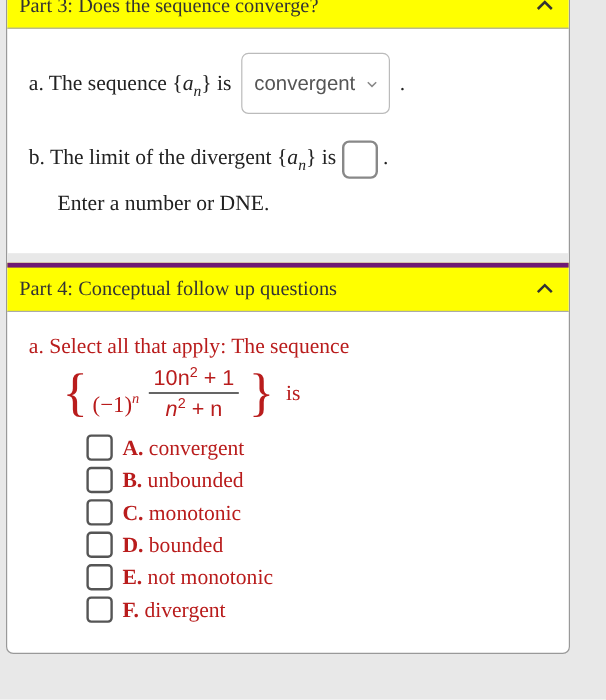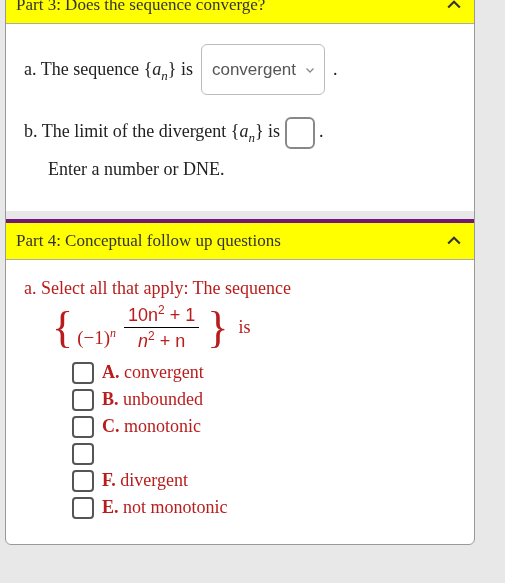--- a/index.html
+++ b/index.html
@@ -71,21 +71,21 @@
   }
   .separator { height: 8px; background: #e8e8e8; }
   .formula-row { display: flex; align-items: center; gap: 4px; margin: 4px 0 10px 28px; }
   .big-brace { font-size: 44px; line-height: 44px; font-family: 'Times New Roman', serif; }
   .neg1n { font-family: 'Times New Roman', serif; font-size: 19px; margin-top: 20px; }
   .sup { font-size: 12px; vertical-align: super; font-style: italic; }
   .frac { display: inline-flex; flex-direction: column; align-items: center; font-family: Liberation Sans, sans-serif; font-size: 18px; margin: 0 4px; }
   .frac .num { padding: 0 4px 1px 4px; border-bottom: 1.5px solid #000; }
   .frac .den { padding: 1px 4px 0 4px; }
   .options { margin-left: 48px; margin-top: 6px; }
-  .opt-row { display: flex; align-items: flex-start; gap: 8px; margin: 5px 0; font-size: 18px; }
+  .opt-row { display: flex; align-items: center; gap: 8px; margin: 5px 0; font-size: 18px; }
   .checkbox {
     width: 22px; height: 22px;
     border: 2px solid #555;
     border-radius: 4px;
     background: #fff;
   }
   .opt-label b { font-weight: bold; }
   .chevup { width: 20px; height: 20px; }
   .qa-prefix { display:inline; }
   .part4-body { padding: 18px 18px 20px 18px; font-family: Georgia,'Times New Roman',serif; font-size:18px; color:#b91c1c;}
@@ -172,26 +172,27 @@
       <div class="opt-row">
         <span class="checkbox"></span>
         <span class="opt-label"><b>B.</b> <span>unbounded</span></span>
       </div>
       <div class="opt-row">
         <span class="checkbox"></span>
         <span class="opt-label"><b>C.</b> <span>monotonic</span></span>
       </div>
       <div class="opt-row">
         <span class="checkbox"></span>
+        <span class="opt-label"><b>D.</b> <span>bounded</span></span>
+      </div>
+      <div class="opt-row">
+        <span class="checkbox"></span>
+        <span class="opt-label"><b>E.</b> <span>not monotonic</span></span>
       </div>
       <div class="opt-row">
         <span class="checkbox"></span>
         <span class="opt-label"><b>F.</b> <span>divergent</span></span>
-      </div>
-      <div class="opt-row">
-        <span class="checkbox"></span>
-        <span class="opt-label"><b>E.</b> <span>not monotonic</span></span>
       </div>
     </div>
 
   </div>
 
 </div>
 
 </body></html>

